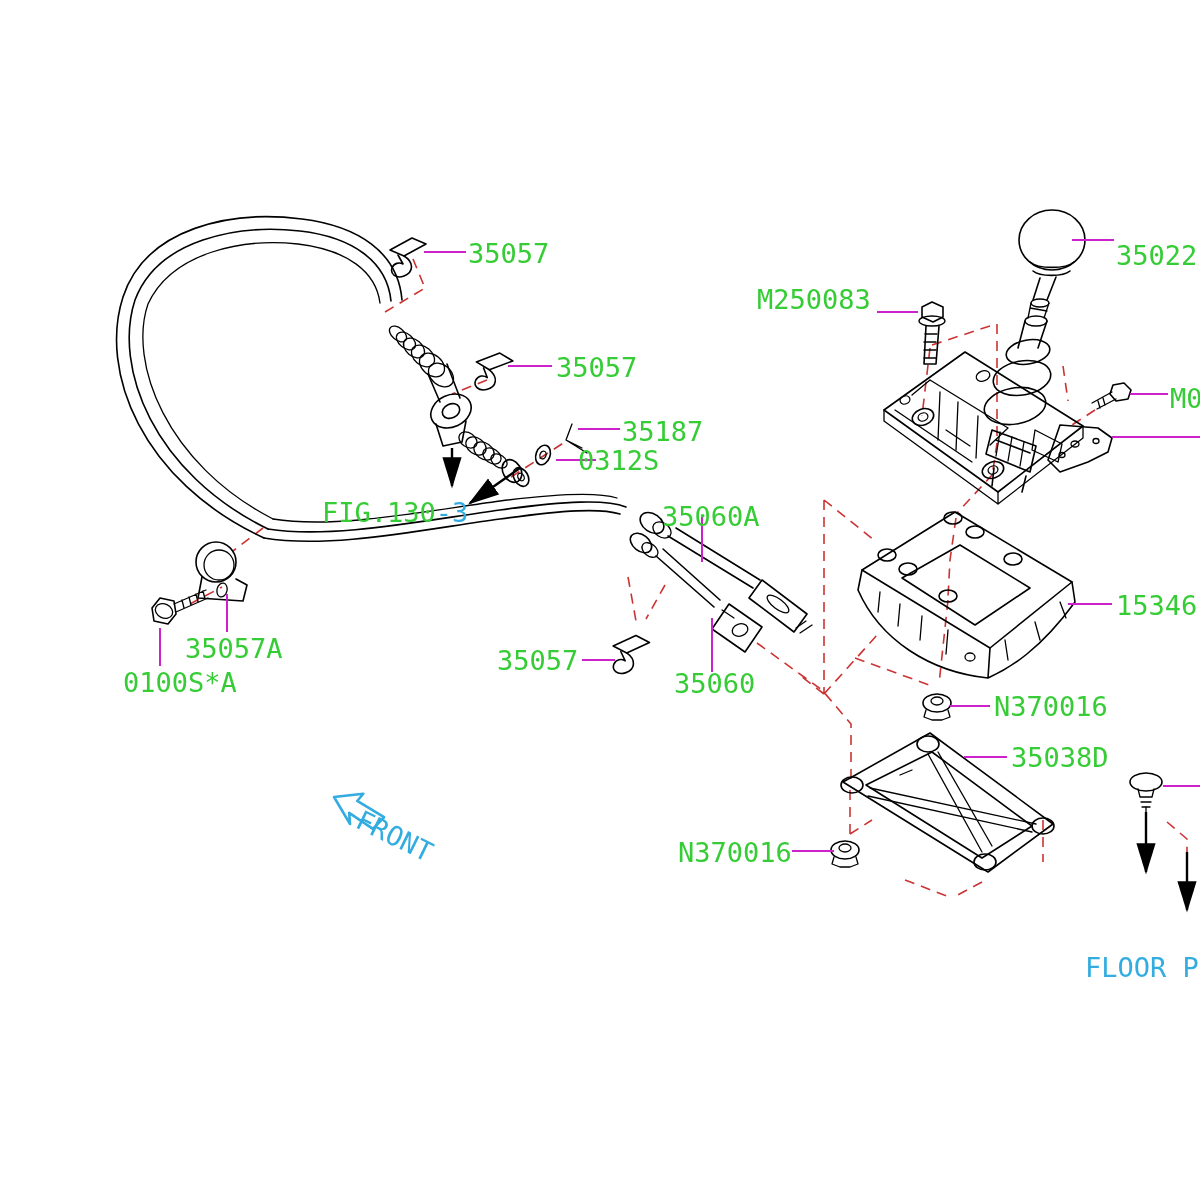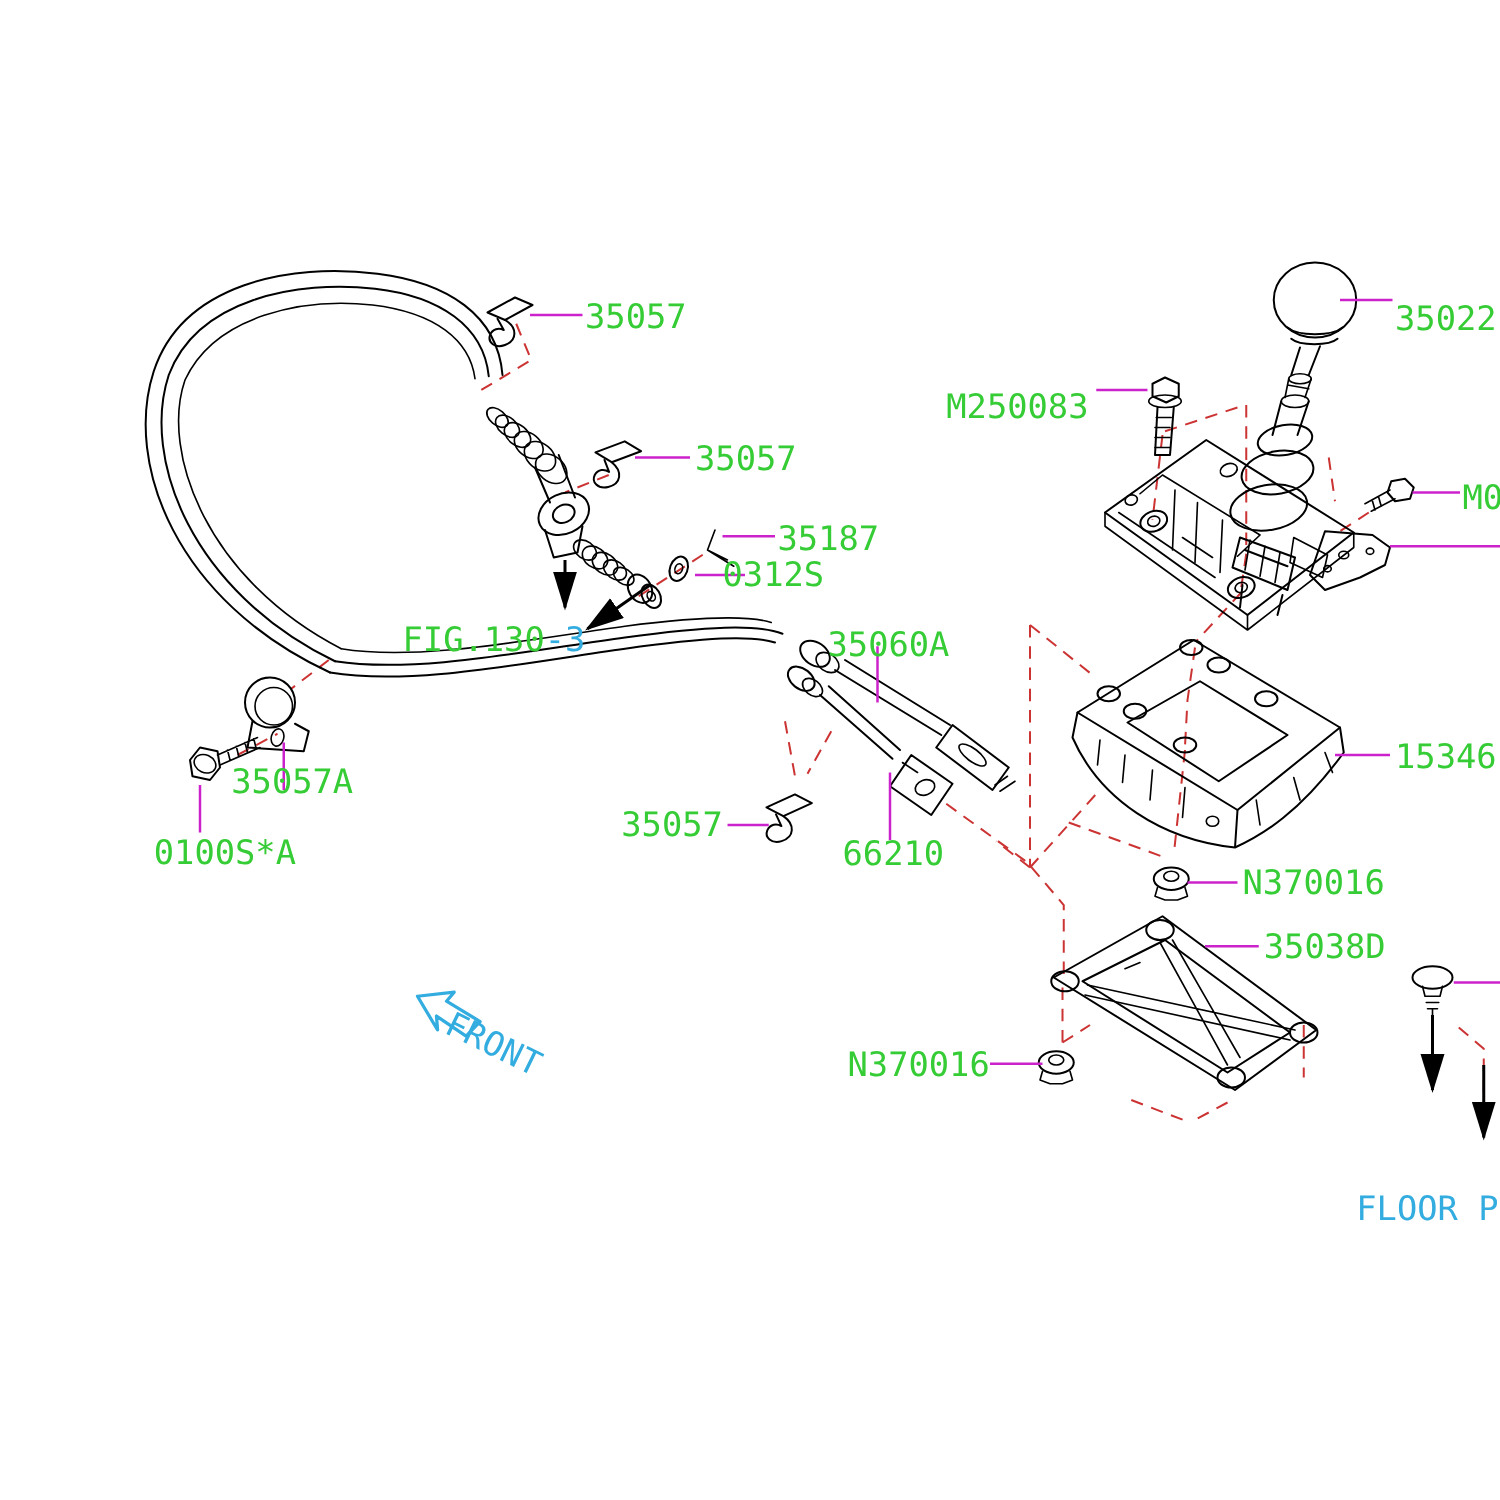--- a/index.html
+++ b/index.html
@@ -247,25 +247,25 @@
     <g transform="translate(334,797) rotate(22)">
       <path class="cy" d="M0,0 L26,-14 L23,-5 L54,0 L48,15 L20,9 L25,19 Z"></path>
     </g>
   </svg>
 
   <span class="lbl" style="left:468px;top:240px">35057</span>
   <span class="lbl" style="left:556px;top:354px">35057</span>
   <span class="lbl" style="left:622px;top:418px">35187</span>
   <span class="lbl" style="left:578px;top:447px">0312S</span>
   <span class="lbl" style="left:662px;top:503px">35060A</span>
-  <span class="lbl" style="left:185px;top:612px">35057A</span>
+  <span class="lbl" style="left:185px;top:635px">35057A</span>
   <span class="lbl" style="left:123px;top:669px">0100S*A</span>
   <span class="lbl" style="left:497px;top:647px">35057</span>
-  <span class="lbl" style="left:674px;top:670px">66210</span>
-  <span class="lbl" style="left:757px;top:312px">M250083</span>
+  <span class="lbl" style="left:674px;top:670px">35060</span>
+  <span class="lbl" style="left:757px;top:286px">M250083</span>
   <span class="lbl" style="left:1116px;top:242px">35022</span>
   <span class="lbl" style="left:1170px;top:385px">M0</span>
   <span class="lbl" style="left:1116px;top:592px">15346</span>
   <span class="lbl" style="left:994px;top:693px">N370016</span>
   <span class="lbl" style="left:1011px;top:744px">35038D</span>
   <span class="lbl" style="left:678px;top:839px">N370016</span>
 
   <span class="lbl" style="left:322px;top:499px"><span>FIG.130</span><span class="cyan">-3</span></span>
 
   <span class="lbl cyan" style="left:1085px;top:954px">FLOOR P</span>

